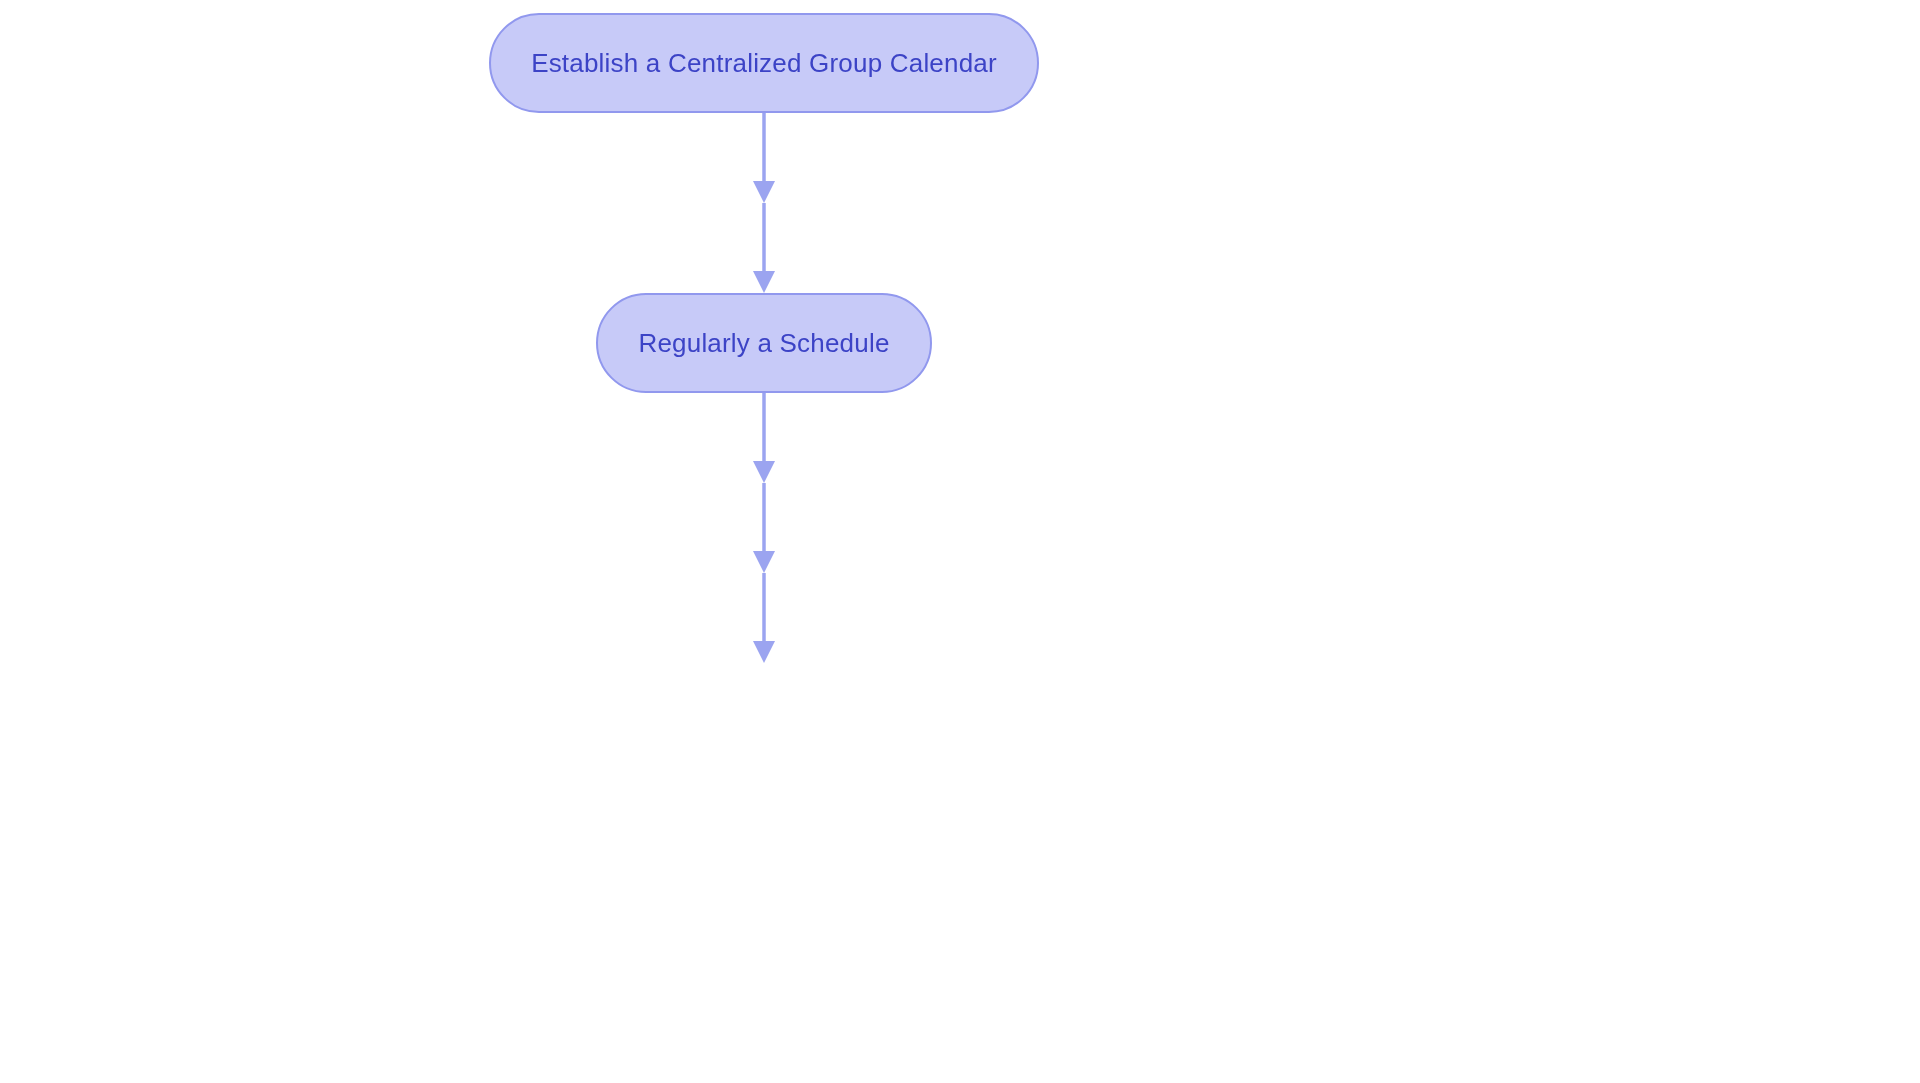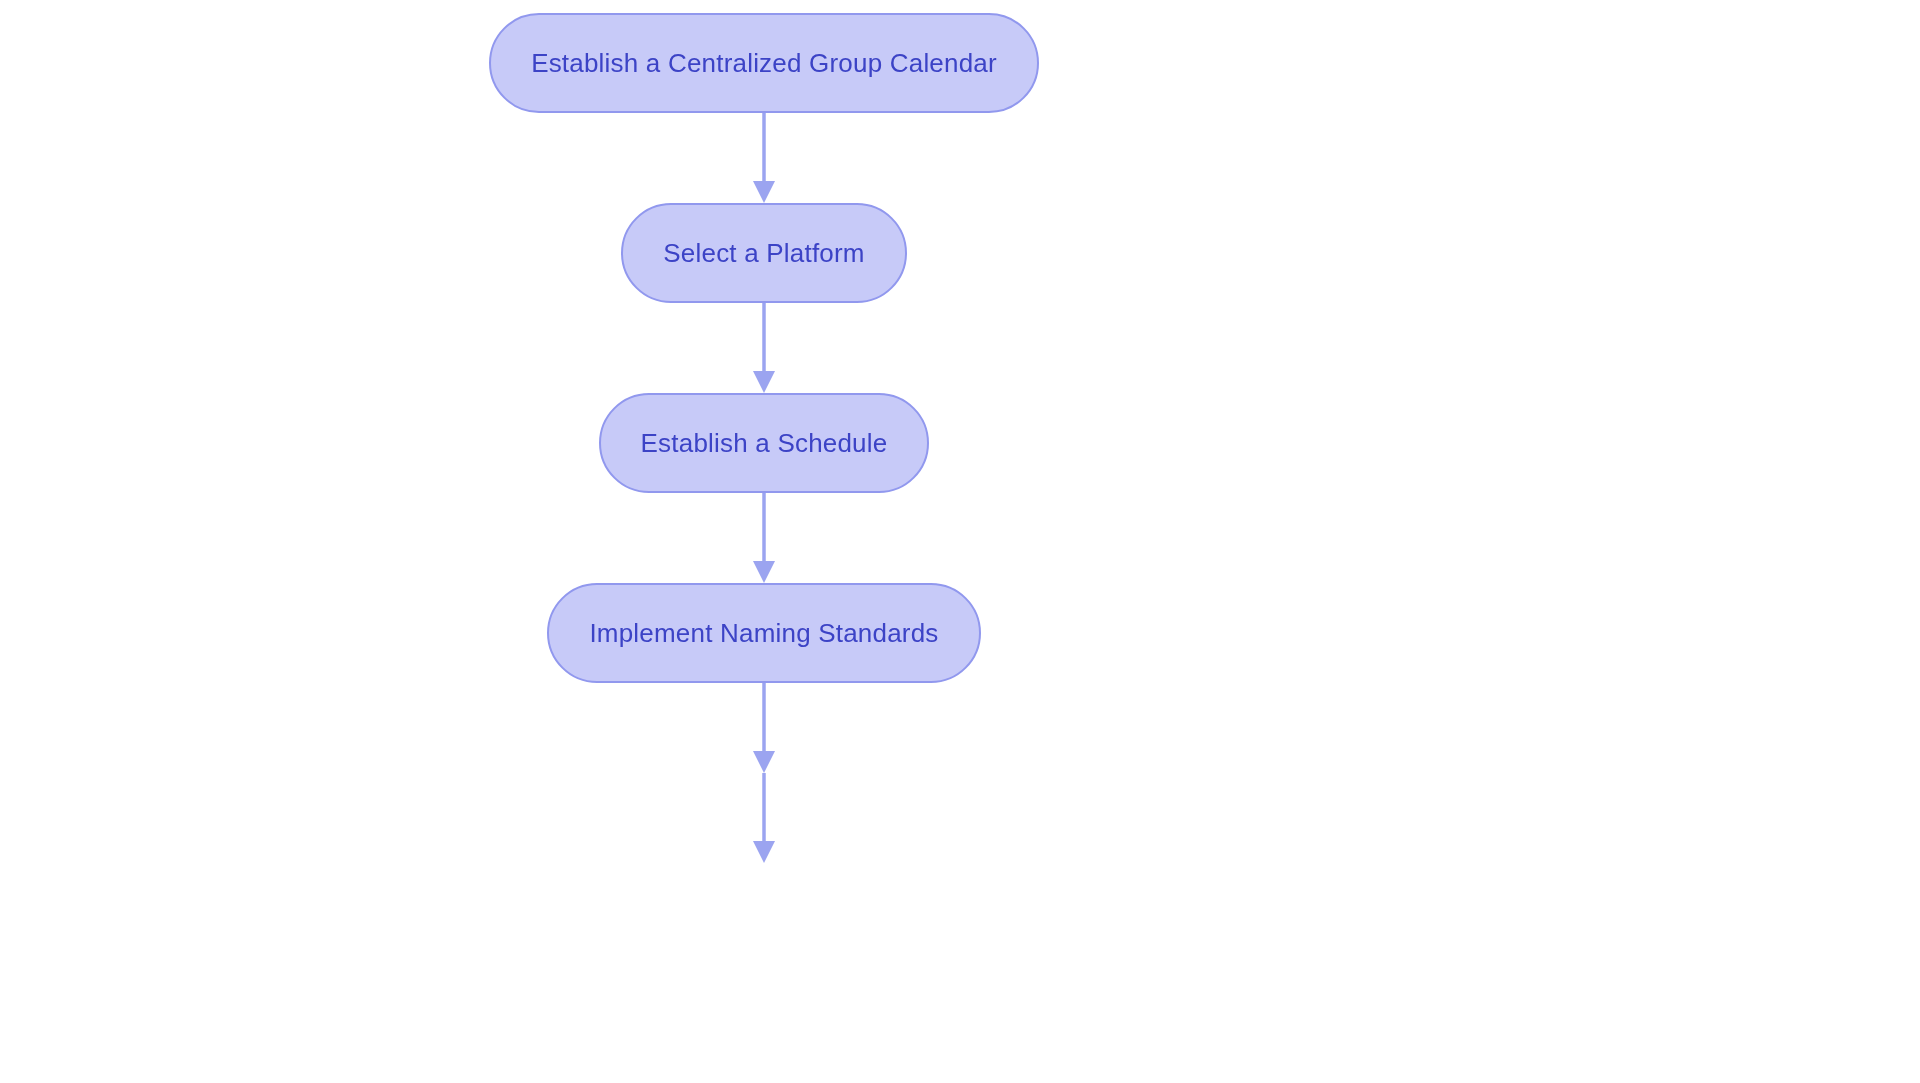--- a/index.html
+++ b/index.html
@@ -60,45 +60,39 @@
     <span class="label">Establish a Centralized Group Calendar</span>
   </div>
 
   <div class="connector">
     <svg viewBox="0 0 28 90" xmlns="http://www.w3.org/2000/svg">
       <line x1="14" y1="0" x2="14" y2="70" stroke="var(--arrow)" stroke-width="3.5"></line>
       <polygon points="3,68 25,68 14,90" fill="var(--arrow)"></polygon>
     </svg>
   </div>
 
+
+  <div class="connector">
+    <svg viewBox="0 0 28 90" xmlns="http://www.w3.org/2000/svg">
+      <line x1="14" y1="0" x2="14" y2="70" stroke="var(--arrow)" stroke-width="3.5"></line>
+      <polygon points="3,68 25,68 14,90" fill="var(--arrow)"></polygon>
+    </svg>
+  </div>
+
   <div class="flow-node">
-    <span class="label">Select a Platform</span>
+    <span class="label">Regularly a Schedule</span>
   </div>
 
   <div class="connector">
     <svg viewBox="0 0 28 90" xmlns="http://www.w3.org/2000/svg">
       <line x1="14" y1="0" x2="14" y2="70" stroke="var(--arrow)" stroke-width="3.5"></line>
       <polygon points="3,68 25,68 14,90" fill="var(--arrow)"></polygon>
     </svg>
   </div>
 
-  <div class="flow-node">
-    <span class="label">Establish a Schedule</span>
-  </div>
-
-  <div class="connector">
-    <svg viewBox="0 0 28 90" xmlns="http://www.w3.org/2000/svg">
-      <line x1="14" y1="0" x2="14" y2="70" stroke="var(--arrow)" stroke-width="3.5"></line>
-      <polygon points="3,68 25,68 14,90" fill="var(--arrow)"></polygon>
-    </svg>
-  </div>
-
-  <div class="flow-node">
-    <span class="label">Implement Naming Standards</span>
-  </div>
 
   <div class="connector">
     <svg viewBox="0 0 28 90" xmlns="http://www.w3.org/2000/svg">
       <line x1="14" y1="0" x2="14" y2="70" stroke="var(--arrow)" stroke-width="3.5"></line>
       <polygon points="3,68 25,68 14,90" fill="var(--arrow)"></polygon>
     </svg>
   </div>
 
 
   <div class="connector">

